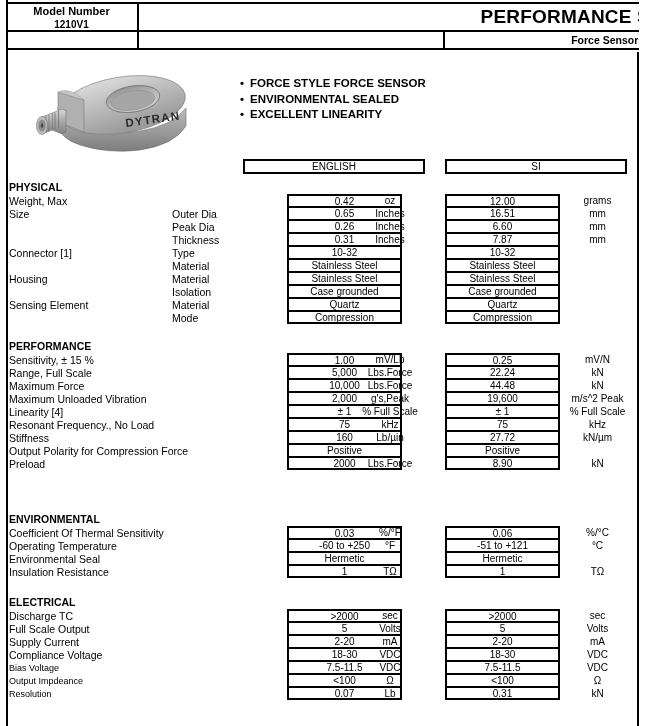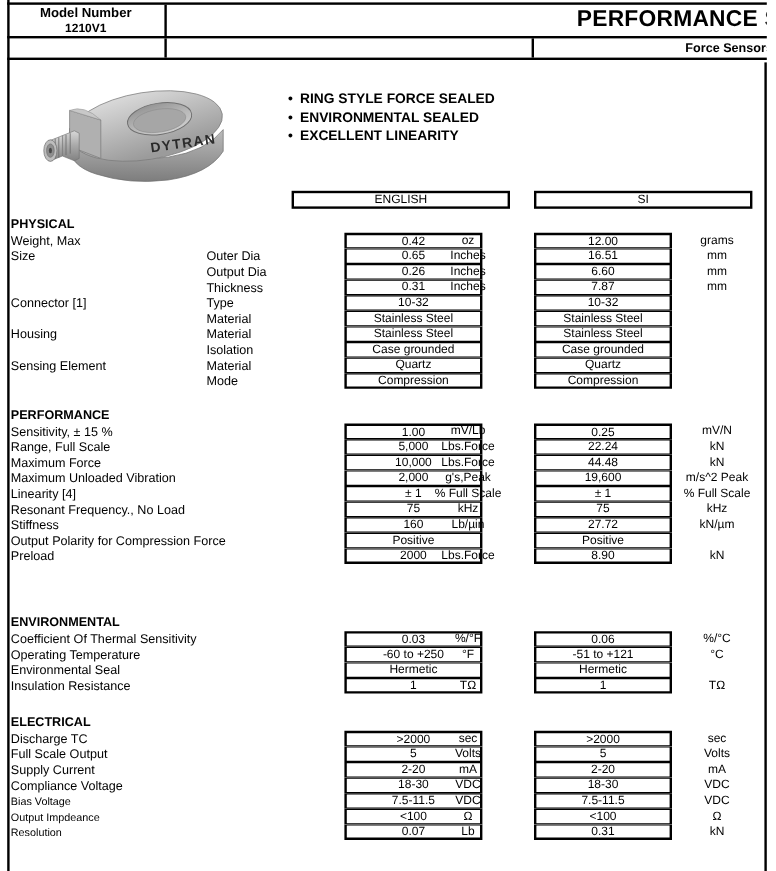--- a/index.html
+++ b/index.html
@@ -197,42 +197,42 @@
       <line x1="36.5" y1="51" x2="36.5" y2="68" stroke="#6b6b6b" stroke-width="0.7"></line>
       <ellipse cx="20" cy="65.5" rx="5.5" ry="9" fill="#bdbdbd" stroke="#6f6f6f" stroke-width="0.6"></ellipse>
       <ellipse cx="20" cy="65.5" rx="3.2" ry="5.6" fill="#8e8e8e" stroke="#6a6a6a" stroke-width="0.5"></ellipse>
       <ellipse cx="20" cy="65.5" rx="1.3" ry="2.3" fill="#4a4a4a"></ellipse>
 
       <text x="104" y="67" transform="rotate(-8 104 67)" font-family="Liberation Sans, sans-serif" font-size="11.5" font-weight="600" fill="#2b2b2b" letter-spacing="1.2">DYTRAN</text>
     </svg>
   </div>
 
   <div class="bullets">
-    <div class="bullet"><span class="dot">•</span><span>RING STYLE FORCE SEALED</span></div>
+    <div class="bullet"><span class="dot">•</span><span>FORCE STYLE FORCE SENSOR</span></div>
     <div class="bullet"><span class="dot">•</span><span>ENVIRONMENTAL SEALED</span></div>
     <div class="bullet"><span class="dot">•</span><span>EXCELLENT LINEARITY</span></div>
   </div>
 
   <div class="colhdr eng">ENGLISH</div>
   <div class="colhdr si">SI</div>
 
   <div class="spec" id="spec-root">
       <div class="sect-title" style="top: 181px;">PHYSICAL</div>
       <div class="row-label" style="top: 195px;">Weight, Max</div>
       <div class="val-box eng thick-l thick-r thick-t" style="top: 194px;">0.42</div>
       <div class="unit eng" style="top: 194px;">oz</div>
       <div class="val-box si thick-l thick-r thick-t" style="top: 194px;">12.00</div>
       <div class="unit si" style="top: 194px;">grams</div>
       <div class="row-label" style="top: 208px;">Size</div>
       <div class="row-sublabel" style="top: 208px;">Outer Dia</div>
       <div class="val-box eng thick-l thick-r" style="top: 207px;">0.65</div>
       <div class="unit eng" style="top: 207px;">Inches</div>
       <div class="val-box si thick-l thick-r" style="top: 207px;">16.51</div>
       <div class="unit si" style="top: 207px;">mm</div>
-      <div class="row-sublabel" style="top: 221px;">Output Dia</div>
+      <div class="row-sublabel" style="top: 221px;">Peak Dia</div>
       <div class="val-box eng thick-l thick-r" style="top: 220px;">0.26</div>
       <div class="unit eng" style="top: 220px;">Inches</div>
       <div class="val-box si thick-l thick-r" style="top: 220px;">6.60</div>
       <div class="unit si" style="top: 220px;">mm</div>
       <div class="row-sublabel" style="top: 234px;">Thickness</div>
       <div class="val-box eng thick-l thick-r" style="top: 233px;">0.31</div>
       <div class="unit eng" style="top: 233px;">Inches</div>
       <div class="val-box si thick-l thick-r" style="top: 233px;">7.87</div>
       <div class="unit si" style="top: 233px;">mm</div>
       <div class="row-label" style="top: 247px;">Connector [1]</div>

